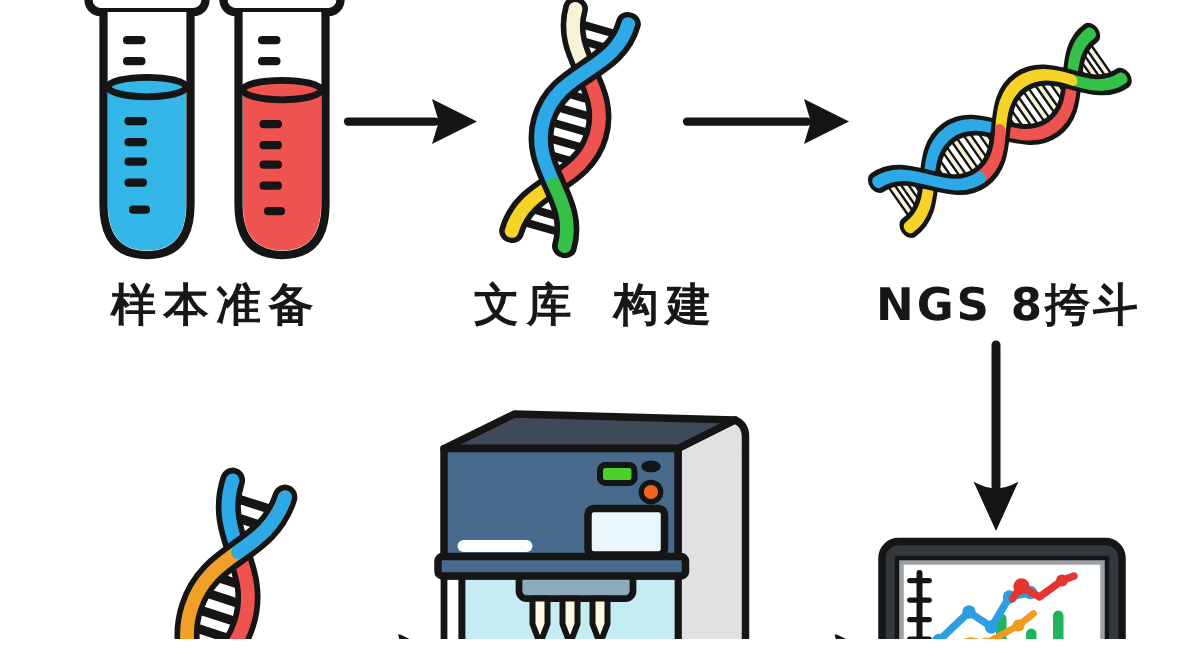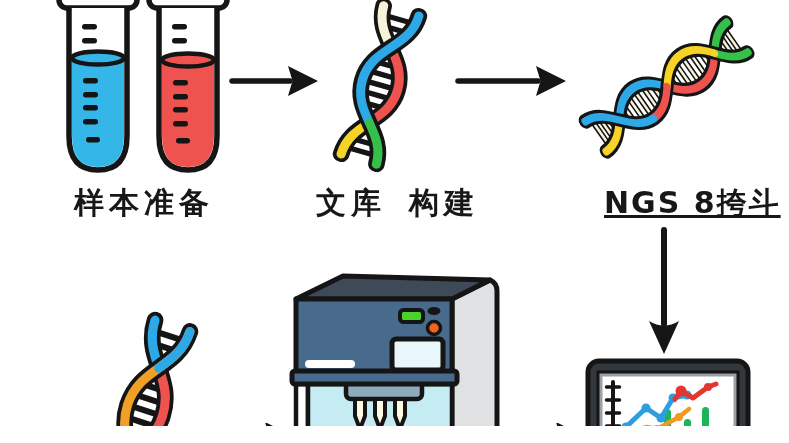--- a/index.html
+++ b/index.html
@@ -136,21 +136,21 @@
         <path d="M82,10 C82,30 71,43 60,54.3" stroke="#35c04a" stroke-width="10"></path>
         <path d="M60,54.3 C49,65.5 38,79 38,100 C38,121 49,134.5 60,146" stroke="#f5d327" stroke-width="10"></path>
         <path d="M60,146 C71,157.5 82,171 82,192" stroke="#ef5350" stroke-width="10"></path>
         <path d="M82,192 C82,213 71,225.5 60,238 C49,250.5 38,263 38,284" stroke="#2da9e8" stroke-width="10"></path>
       </g>
     </svg>
   </div>
 
   <div class="step-label" style="left:74px;">样本准备</div>
   <div class="step-label" style="left:316px;font-family:Liberation Mono, monospace;">文库 构建</div>
-  <div class="step-label" style="left:604px;letter-spacing:2px;text-decoration:underline;">NGS 8挎斗</div>
+  <div class="step-label" style="left:584px;letter-spacing:2px;">NGS 8挎斗</div>
 
   <svg class="abs" style="left:645px;top:226px;" width="38" height="130" viewBox="0 0 38 130">
     <line x1="19" y1="4" x2="19" y2="98" stroke="#151515" stroke-width="6" stroke-linecap="round"></line>
     <path d="M4,95 Q19,104 34,95 L19,128 Z" fill="#151515"></path>
   </svg>
 
   <div class="abs rot" style="left:95px;top:313px;width:100px;height:195px;transform:rotate(18deg);">
     <svg width="100" height="195" viewBox="0 0 120 224" preserveAspectRatio="none">
       <g stroke="#151515" stroke-width="7" stroke-linecap="round">
         <line x1="42" y1="22" x2="78" y2="22"></line>

